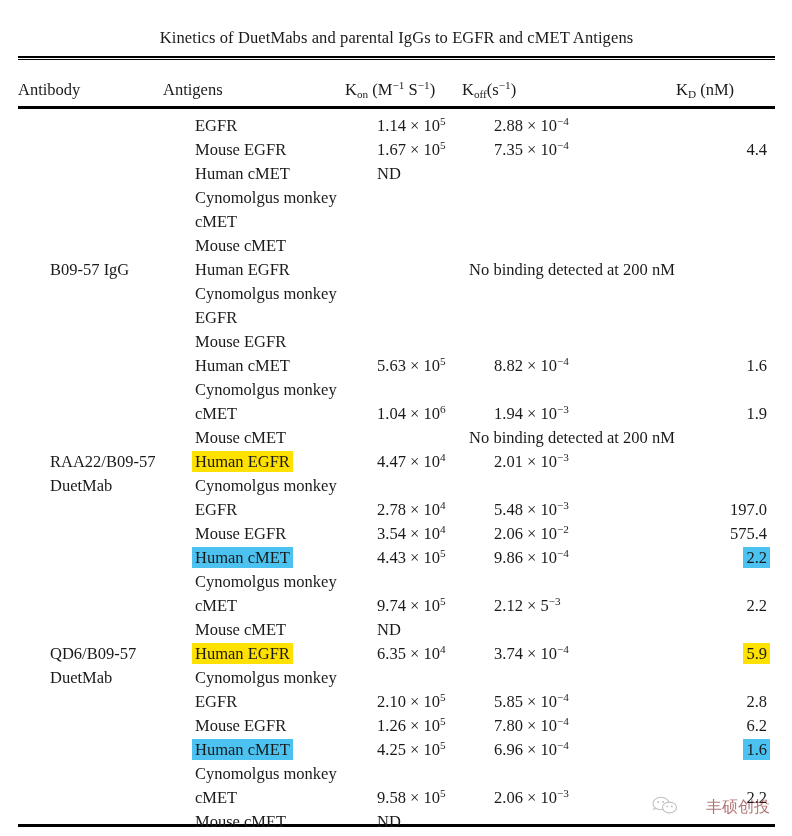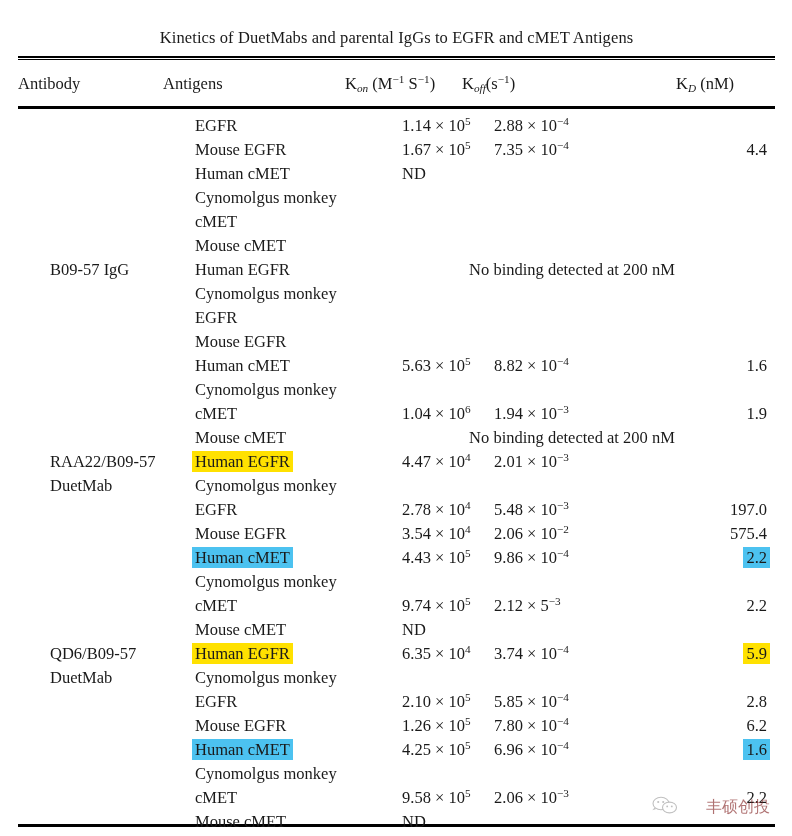--- a/index.html
+++ b/index.html
@@ -44,50 +44,50 @@
     left: 18px;
     top: 28px;
     width: 757px;
     text-align: center;
     font-size: 16.5px;
     letter-spacing: .1px;
     white-space: nowrap;
   }
 
   
-  .head-row { position: absolute; left: 0; top: 74px; width: 708px; height: 28px; padding-left: 7px; }
+  .head-row { position: absolute; left: 0; top: 80px; width: 708px; height: 28px; padding-left: 7px; }
   .head-cell { position: absolute; font-size: 16.5px; white-space: nowrap; }
   .head-antibody { left: 18px;  top: 0; }
   .head-antigen  { left: 163px; top: 0; }
   .head-kon      { left: 345px; top: 0; }
   .head-koff     { left: 462px; top: 0; }
   .head-kd       { left: 676px; top: 0; }
 
   sub, sup { font-size: 68%; line-height: 0; }
   sub { vertical-align: -0.28em; }
   sup { vertical-align: 0.50em; }
-  .it { font-style: italic; }
+  .it { }
 
   
   .rows { position: absolute; left: 0; top: 114px; width: 792px; padding-left: 32px; }
   .row {
     position: relative;
     height: 24px;
     width: 792px;
   }
   .cell {
     position: absolute;
     top: 0;
     font-size: 16.5px;
     line-height: 24px;
     white-space: nowrap;
   }
   .c-antibody { left: 18px; }
   .c-antigen  { left: 163px; }
-  .c-kon      { left: 345px; margin-left: 25px; }
+  .c-kon      { left: 345px; }
   .c-koff     { left: 462px; }
   .c-kd       { left: 615px; width: 120px; text-align: right; }
   .c-span     { left: 345px; width: 390px; text-align: center; }
 
   .hl { padding: 1px 3px; margin: -1px -3px; }
   .hl-yellow { background: #ffe100; }
   .hl-cyan   { background: #4cc2f0; }
 
   
   .watermark {

